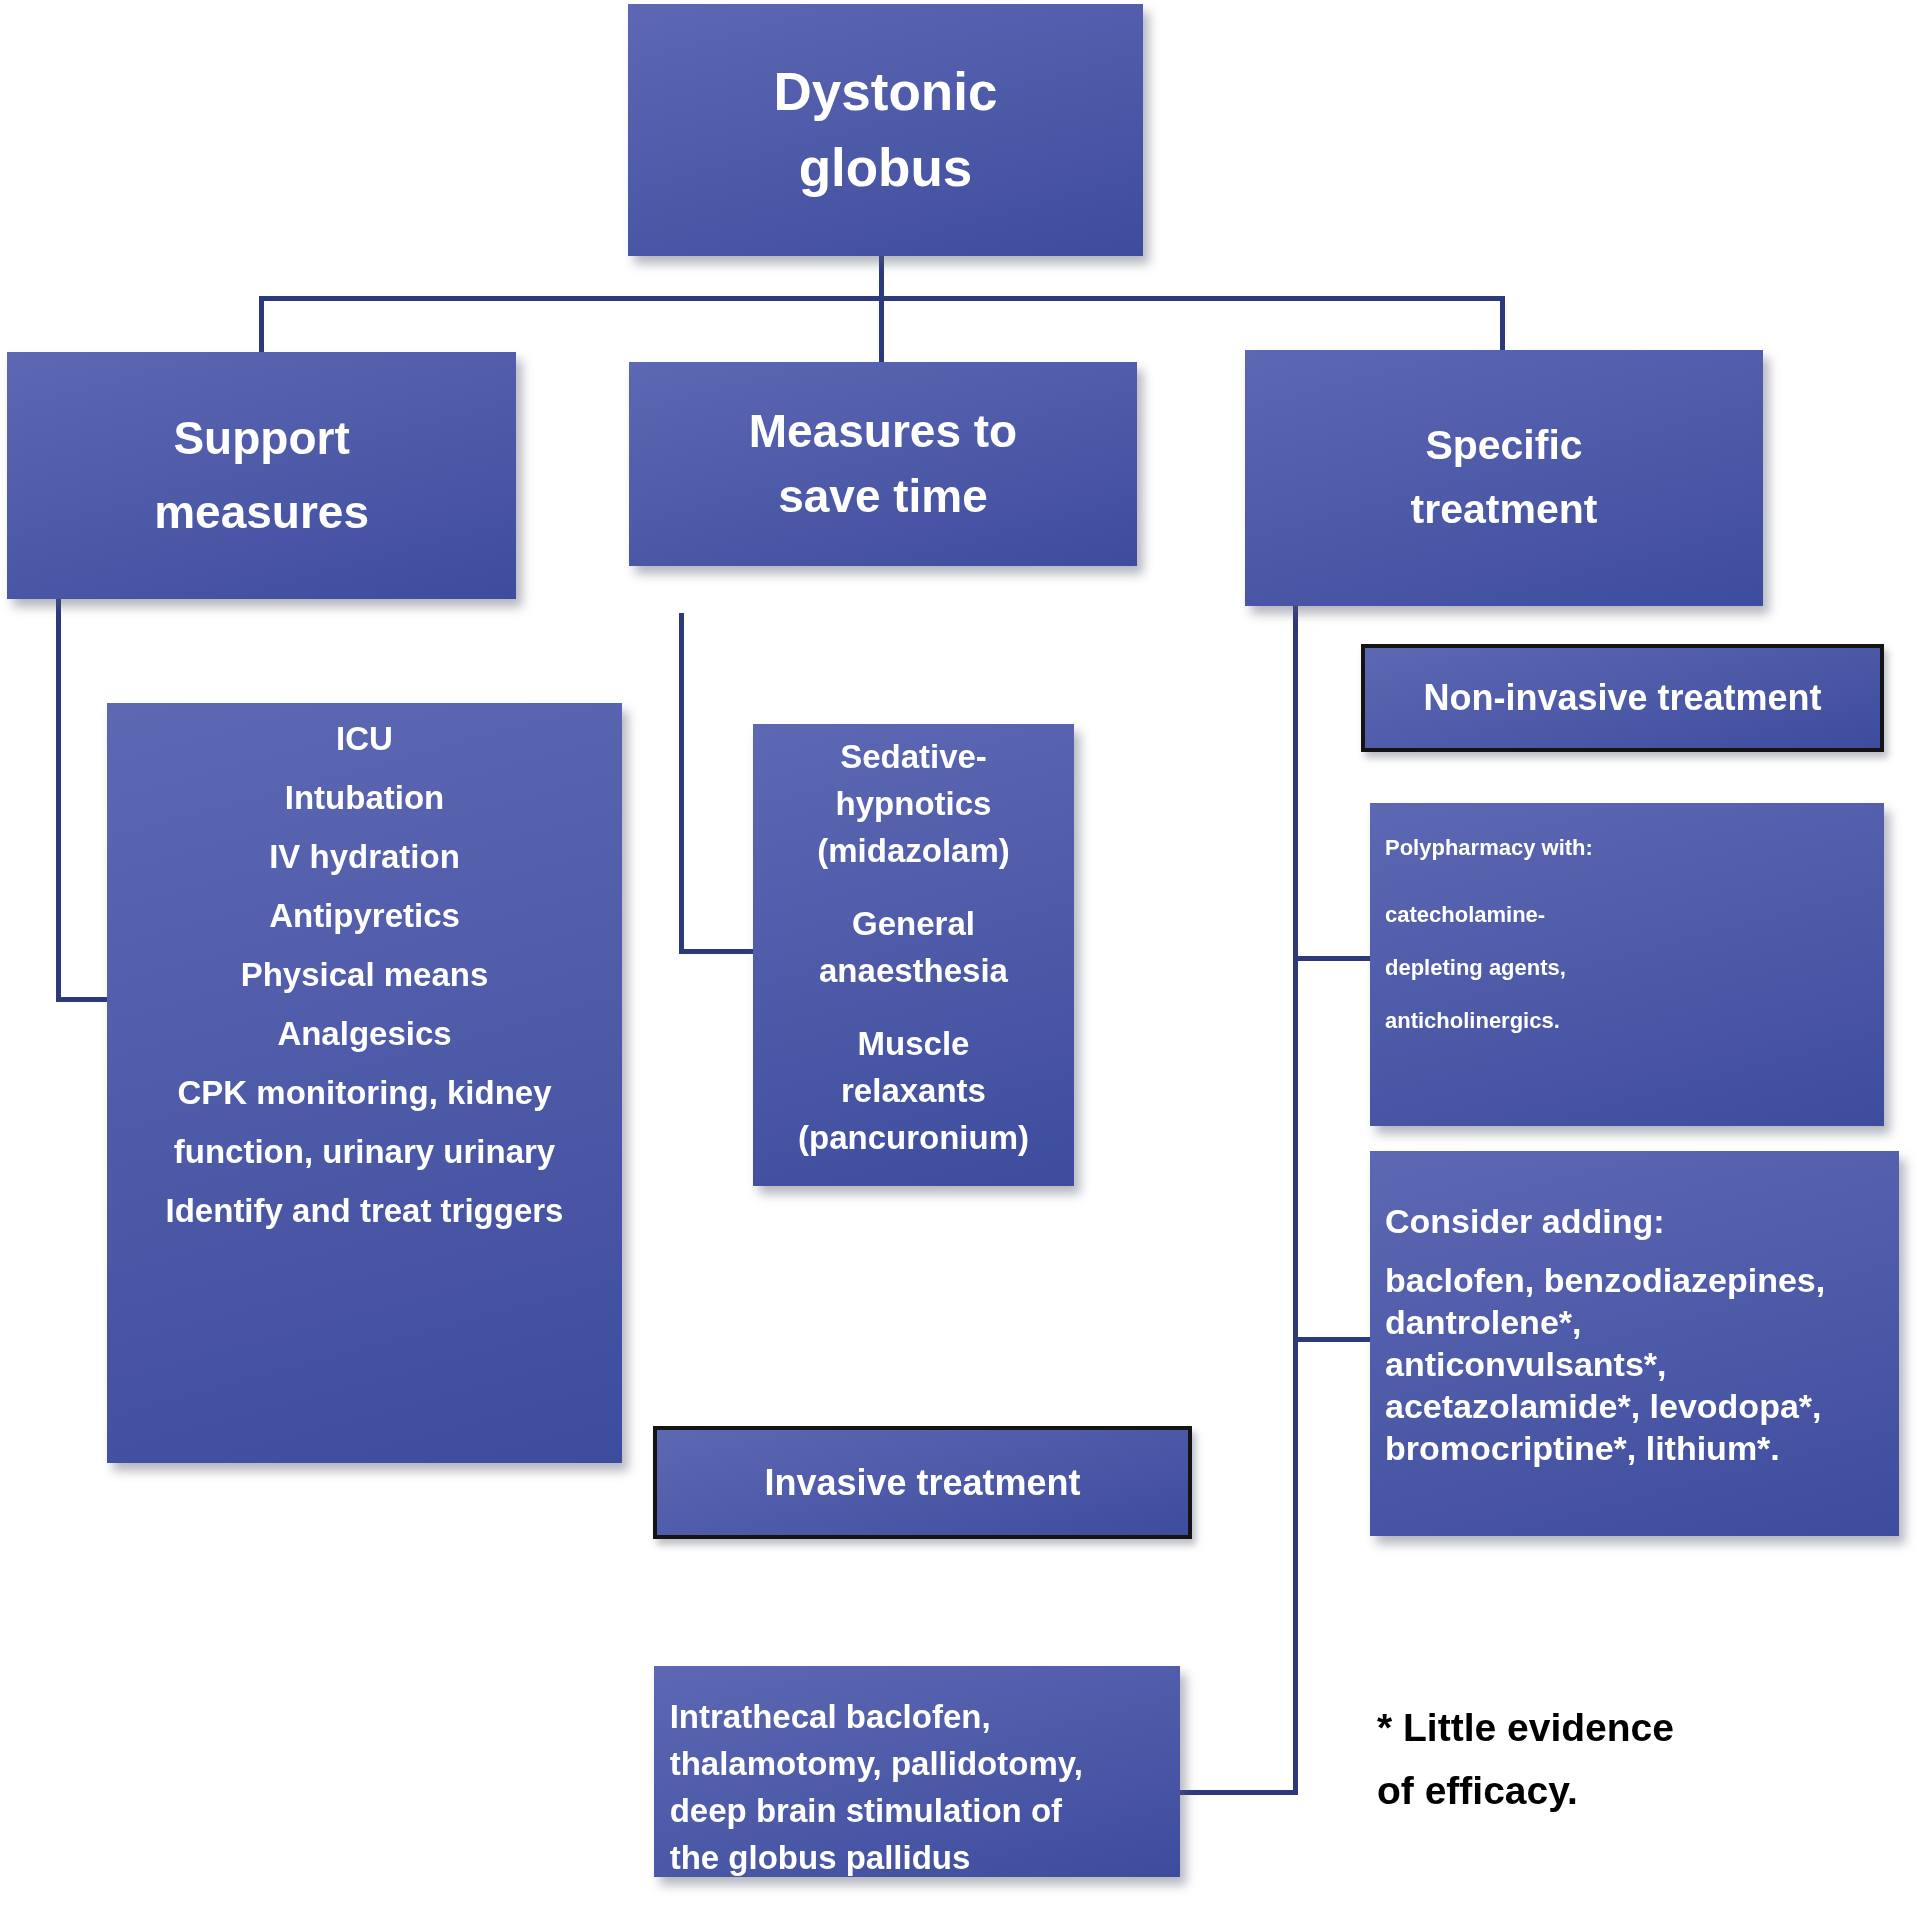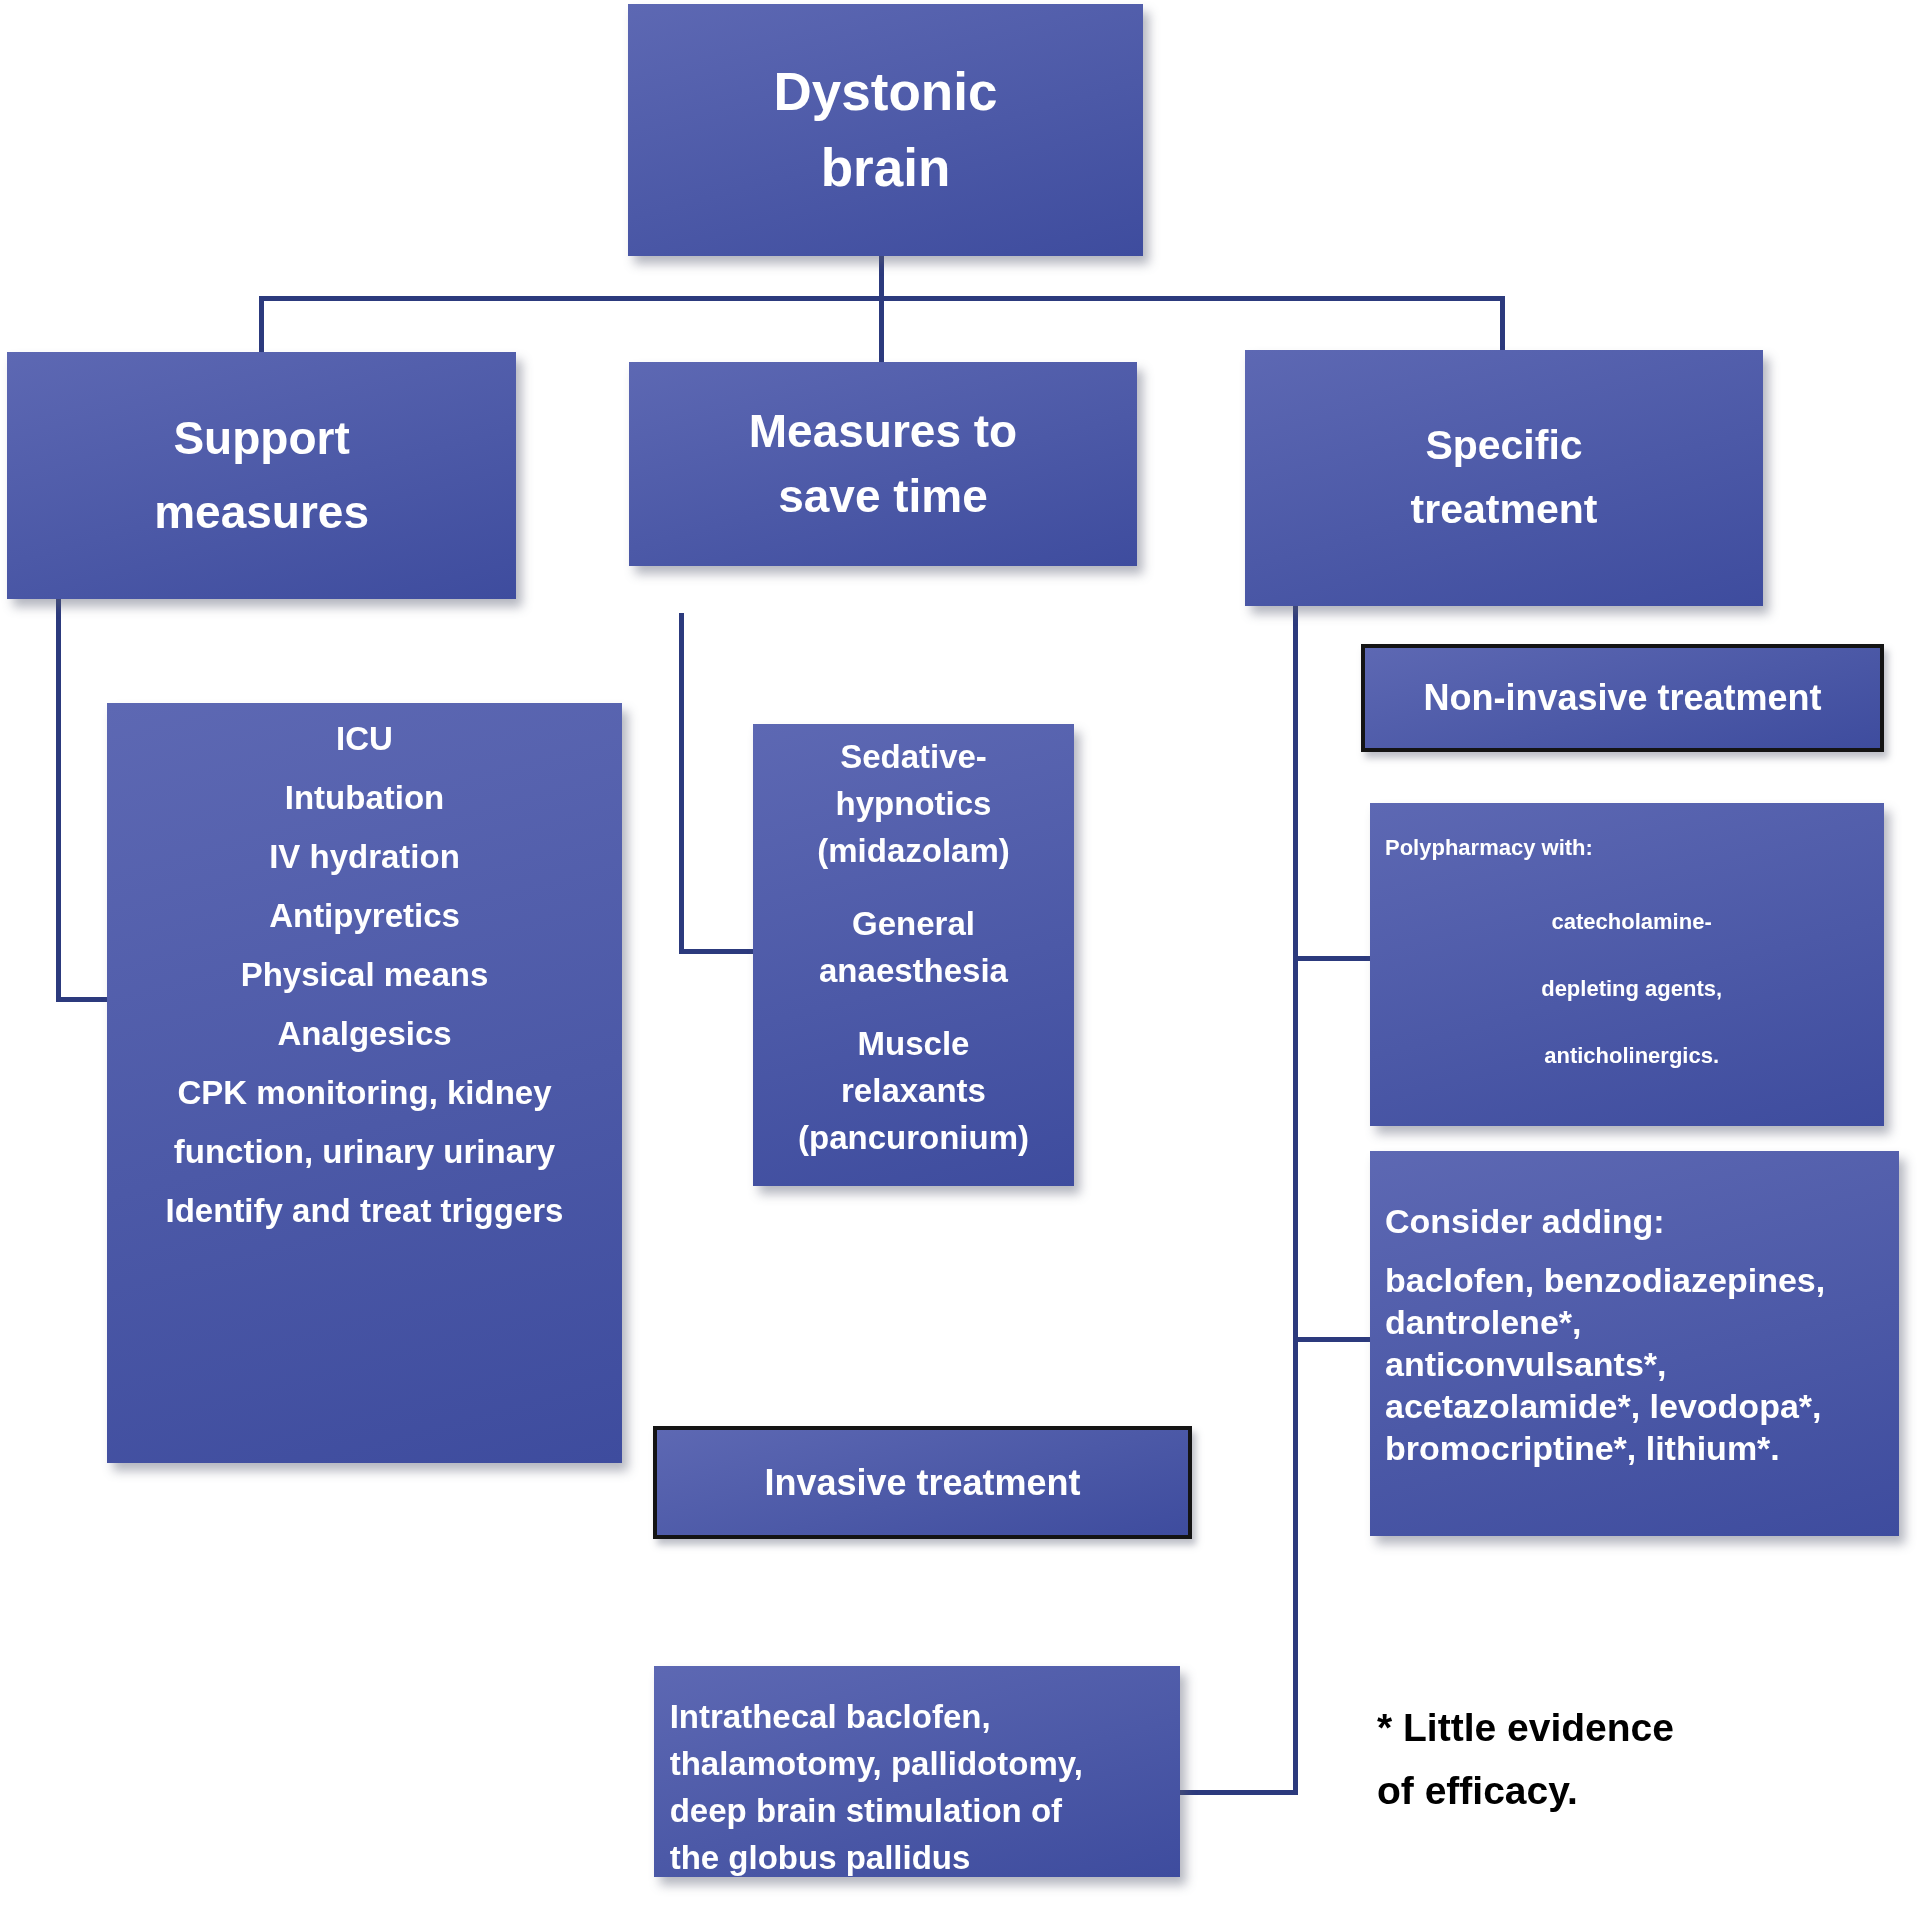--- a/index.html
+++ b/index.html
@@ -62,21 +62,21 @@
   #sedative-box{left:753px;top:724px;width:321px;height:462px;
     font-size:33px;line-height:47px;text-align:center;
     padding:8.6px 7.1px;box-sizing:border-box;}
   #sedative-box .group + .group{margin-top:26px;}
 
   
   #noninvasive-label{left:1361px;top:644px;width:515px;height:100px;font-size:36px;}
   #polypharmacy-box{left:1370px;top:803px;width:514px;height:323px;
     font-size:22px;padding:23px 5.7px 0 15px;box-sizing:border-box;text-align:left;}
   #polypharmacy-box .heading{line-height:43px;}
-  #polypharmacy-box .body{margin-top:18.6px;line-height:67px;text-align:center;}
+  #polypharmacy-box .body{margin-top:18.6px;line-height:53px;}
   #consider-box{left:1370px;top:1151px;width:529px;height:385px;
     font-size:34px;padding:49px 5.7px 0 15px;box-sizing:border-box;text-align:left;}
   #consider-box .heading{line-height:43px;}
   #consider-box .body{margin-top:15.7px;line-height:42px;}
 
   
   #invasive-label{left:653px;top:1426px;width:531px;height:105px;font-size:36px;}
   #intrathecal-box{left:654px;top:1666px;width:526px;height:211px;
     font-size:33px;line-height:47px;text-align:left;
     padding:27px 8.6px 0 15.7px;box-sizing:border-box;}
@@ -115,21 +115,21 @@
   <div class="vline" id="support-down-v"></div>
   <div class="hline" id="support-elbow-h"></div>
   <div class="vline" id="measures-down-v"></div>
   <div class="hline" id="measures-elbow-h"></div>
   <div class="vline" id="specific-down-v"></div>
   <div class="hline" id="branch-poly-h"></div>
   <div class="hline" id="branch-consider-h"></div>
   <div class="hline" id="branch-bottom-h"></div>
 
   <div class="box title-box" id="root-box">
-    <div class="inner">Dystonic brain</div>
+    <div class="inner">Dystonic globus</div>
   </div>
 
   <div class="box title-box" id="support-box">
     <div class="inner">Support measures</div>
   </div>
   <div class="box title-box" id="measures-box">
     <div class="inner">Measures to save time</div>
   </div>
   <div class="box title-box" id="specific-box">
     <div class="inner">Specific treatment</div>

